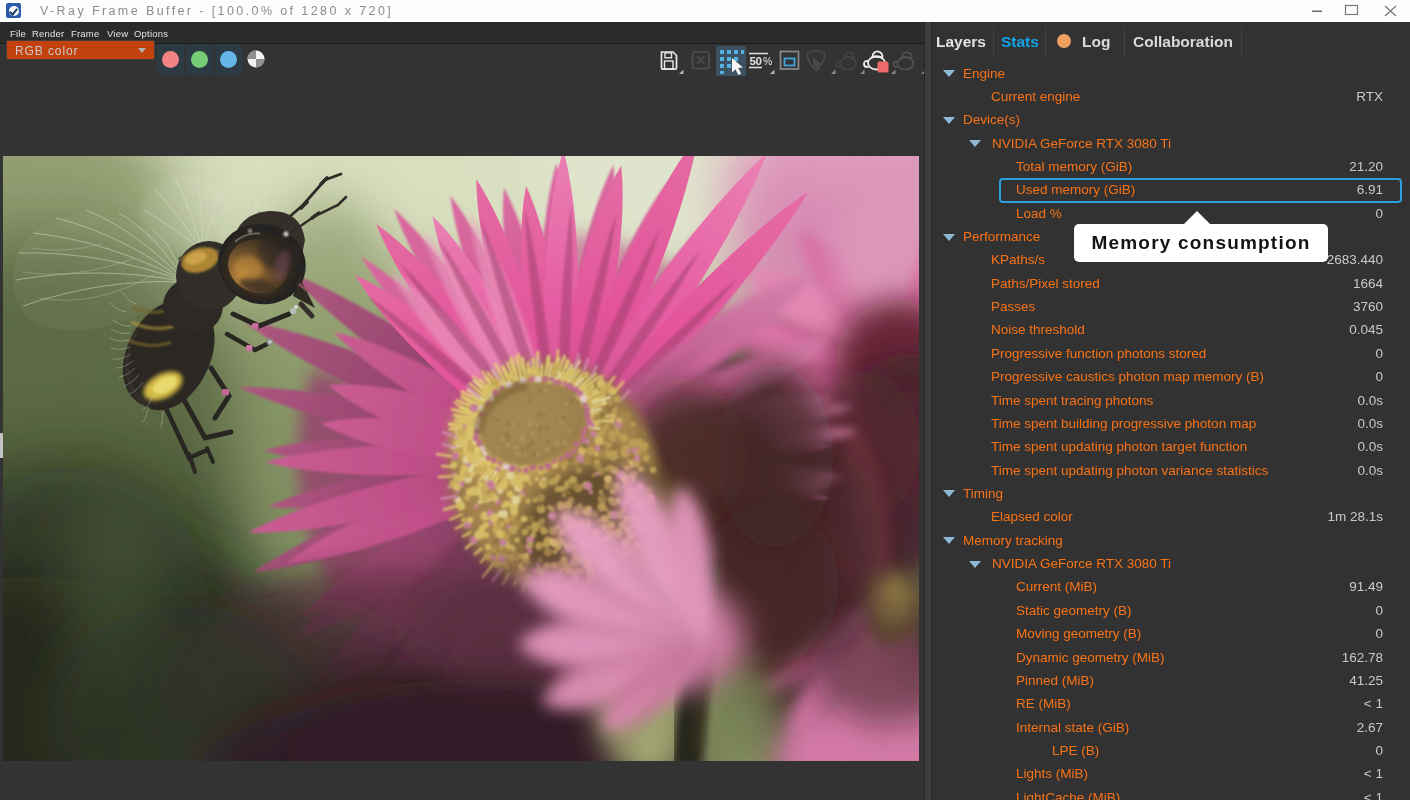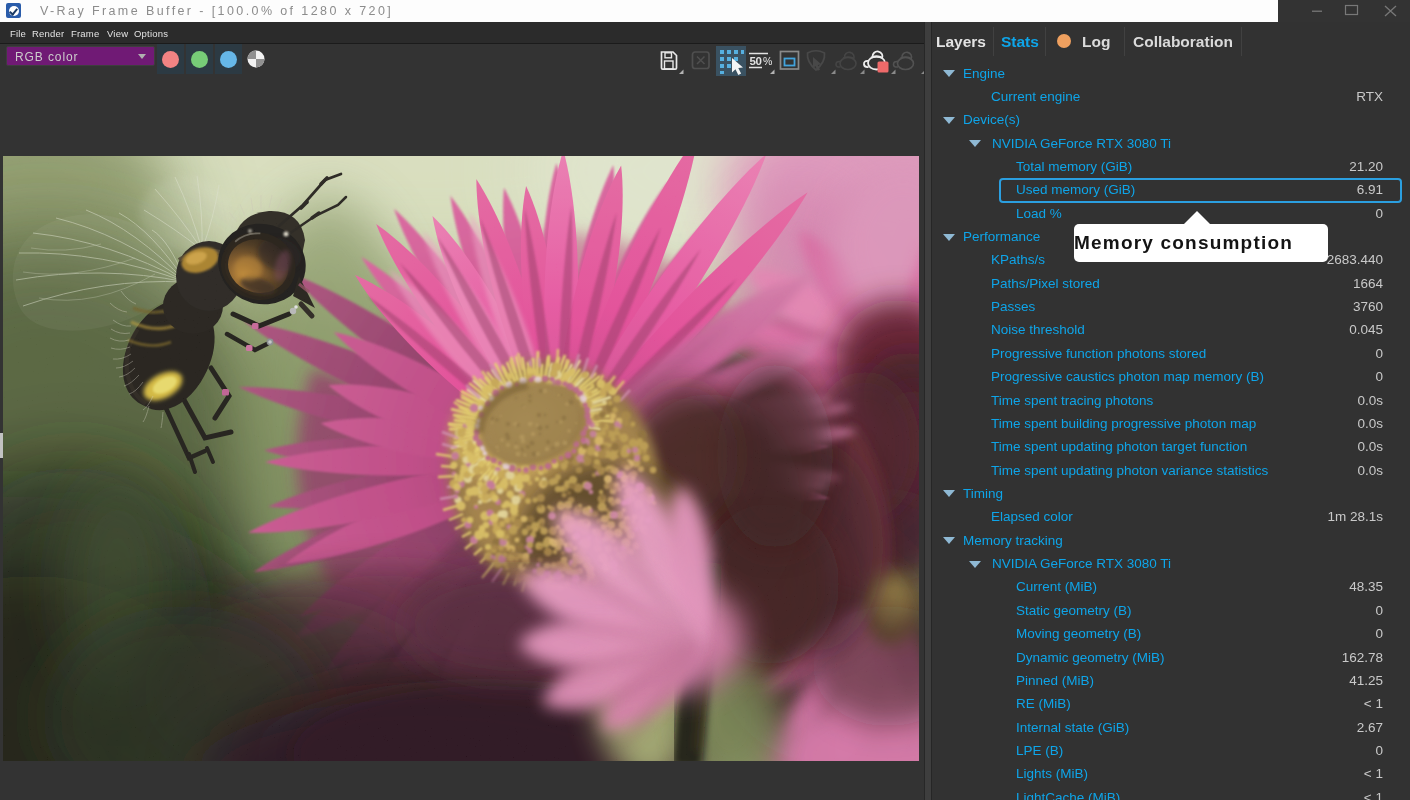--- a/index.html
+++ b/index.html
@@ -1,38 +1,38 @@
 <!DOCTYPE html>
 <html><head><meta charset="utf-8"><style>
 *{margin:0;padding:0;box-sizing:border-box}
 html,body{width:1410px;height:800px;overflow:hidden;background:#333333;font-family:"Liberation Sans",sans-serif;position:relative}
 .abs{position:absolute}
-#titlebar{position:absolute;left:0;top:0;width:1278px;height:22px;background:#fdfdfd}
+#titlebar{position:absolute;left:0;top:0;width:1410px;height:22px;background:#fdfdfd}
 #title{position:absolute;left:40px;top:4px;font-size:12.5px;color:#8c8c8c;letter-spacing:2.4px;white-space:nowrap}
 #logo{position:absolute;left:6px;top:3px;width:15px;height:15px;background:#2a5caa;border-radius:2px}
 #logo:before{content:"";position:absolute;left:2.5px;top:2.5px;width:10px;height:10px;background:#fff;border-radius:50%}
 #logo:after{content:"";position:absolute;left:5px;top:4px;width:3px;height:6px;border:solid #1a3a66;border-width:0 2px 2px 0;transform:rotate(40deg)}
 #menubar{position:absolute;left:0;top:22px;width:1410px;height:21px;background:#2b2b2b}
 .mi{position:absolute;top:6px;font-size:9.5px;color:#e2e2e2;letter-spacing:0.2px}
 #sep1{position:absolute;left:0;top:43px;width:1410px;height:1px;background:#1b1b1b}
-#dd{position:absolute;left:6px;top:46px;width:149px;height:20px;background:#701a75;border:1px solid #3e3e3e;border-radius:2px}
+#dd{position:absolute;left:6px;top:40px;width:149px;height:20px;background:#c2410c;border:1px solid #3e3e3e;border-radius:2px}
 #dd span{position:absolute;left:8px;top:3px;font-size:12px;color:#cccccc;letter-spacing:0.9px}
 #dd i{position:absolute;right:8px;top:7px;width:0;height:0;border-left:4px solid transparent;border-right:4px solid transparent;border-top:5px solid #b0b0b0}
 .cbtn{position:absolute;top:44px;width:27px;height:30px;background:#2c3a43}
 .cbtn b{position:absolute;left:5px;top:7px;width:17px;height:17px;border-radius:50%}
 #panel{position:absolute;left:932px;top:22px;width:478px;height:778px;background:#323232}
 #divider{position:absolute;left:924px;top:22px;width:8px;height:778px;background:#3e3e3e;border-left:1px solid #272727;border-right:1px solid #262626}
 .tabsep{position:absolute;top:27px;width:1px;height:29px;background:#414141}
 .tab{position:absolute;top:33px;font-size:15.5px;font-weight:bold;color:#dadada}
 .tri{position:absolute;width:0;height:0;border-left:6px solid transparent;border-right:6px solid transparent;border-top:7px solid #8fb9d4}
-.lab{position:absolute;font-size:13.5px;color:#0ea5e9;white-space:nowrap}
+.lab{position:absolute;font-size:13.5px;color:#f97316;white-space:nowrap}
 .val{position:absolute;right:27px;font-size:13.5px;color:#c9c9c9;white-space:nowrap}
 #hlbox{position:absolute;left:999px;top:178px;width:403px;height:25px;border:2px solid #2b9fe0;border-radius:4px}
 #tip{position:absolute;left:1074px;top:224px;width:254px;height:38px;background:#fff;border-radius:5px}
-#tip span{position:absolute;width:100%;text-align:left;top:8px;font-size:19px;font-weight:bold;color:#141414;letter-spacing:1.2px}
+#tip span{position:absolute;width:100%;text-align:center;top:8px;font-size:19px;font-weight:bold;color:#141414;letter-spacing:1.2px}
 #tiparrow{position:absolute;left:1183px;top:211px;width:0;height:0;border-left:14px solid transparent;border-right:14px solid transparent;border-bottom:14px solid #fff}
 #notch{position:absolute;left:0;top:433px;width:3px;height:25px;background:#c2c2c2}
 </style></head><body>
 <div style="position:absolute;left:0;top:44px;width:924px;height:756px;background:#333333"></div>
 <svg width="916" height="605" viewBox="0 0 916 605" style="position:absolute;left:3px;top:156px">
 <defs>
 <linearGradient id="bg" x1="0" y1="0" x2="0" y2="1">
  <stop offset="0" stop-color="#c3cf9e"></stop>
         <stop offset="0.45" stop-color="#8d9e66"></stop>
  <stop offset="0.8" stop-color="#57693c"></stop>
@@ -1642,34 +1642,34 @@
 <div class="val" style="top:463px">0.0s</div>
 <div class="tri" style="left:943px;top:490px"></div>
 <div class="lab" style="left:963px;top:486px">Timing</div>
 <div class="lab" style="left:991px;top:509px">Elapsed color</div>
 <div class="val" style="top:509px">1m 28.1s</div>
 <div class="tri" style="left:943px;top:537px"></div>
 <div class="lab" style="left:963px;top:533px">Memory tracking</div>
 <div class="tri" style="left:969px;top:561px"></div>
 <div class="lab" style="left:992px;top:556px">NVIDIA GeForce RTX 3080 Ti</div>
 <div class="lab" style="left:1016px;top:579px">Current (MiB)</div>
-<div class="val" style="top:579px">48.35</div>
+<div class="val" style="top:579px">91.49</div>
 <div class="lab" style="left:1016px;top:603px">Static geometry (B)</div>
 <div class="val" style="top:603px">0</div>
 <div class="lab" style="left:1016px;top:626px">Moving geometry (B)</div>
 <div class="val" style="top:626px">0</div>
 <div class="lab" style="left:1016px;top:650px">Dynamic geometry (MiB)</div>
 <div class="val" style="top:650px">162.78</div>
 <div class="lab" style="left:1016px;top:673px">Pinned (MiB)</div>
 <div class="val" style="top:673px">41.25</div>
 <div class="lab" style="left:1016px;top:696px">RE (MiB)</div>
 <div class="val" style="top:696px">&lt; 1</div>
 <div class="lab" style="left:1016px;top:720px">Internal state (GiB)</div>
 <div class="val" style="top:720px">2.67</div>
-<div class="lab" style="left:1016px;top:743px">LPE (B)</div>
+<div class="lab" style="left:1052px;top:743px">LPE (B)</div>
 <div class="val" style="top:743px">0</div>
 <div class="lab" style="left:1016px;top:766px">Lights (MiB)</div>
 <div class="val" style="top:766px">&lt; 1</div>
 <div class="lab" style="left:1016px;top:790px">LightCache (MiB)</div>
 <div class="val" style="top:790px">&lt; 1</div>
 <div id="hlbox"></div>
 <div id="tiparrow"></div>
 <div id="tip">
     <span>Memory consumption</span>
   </div>

